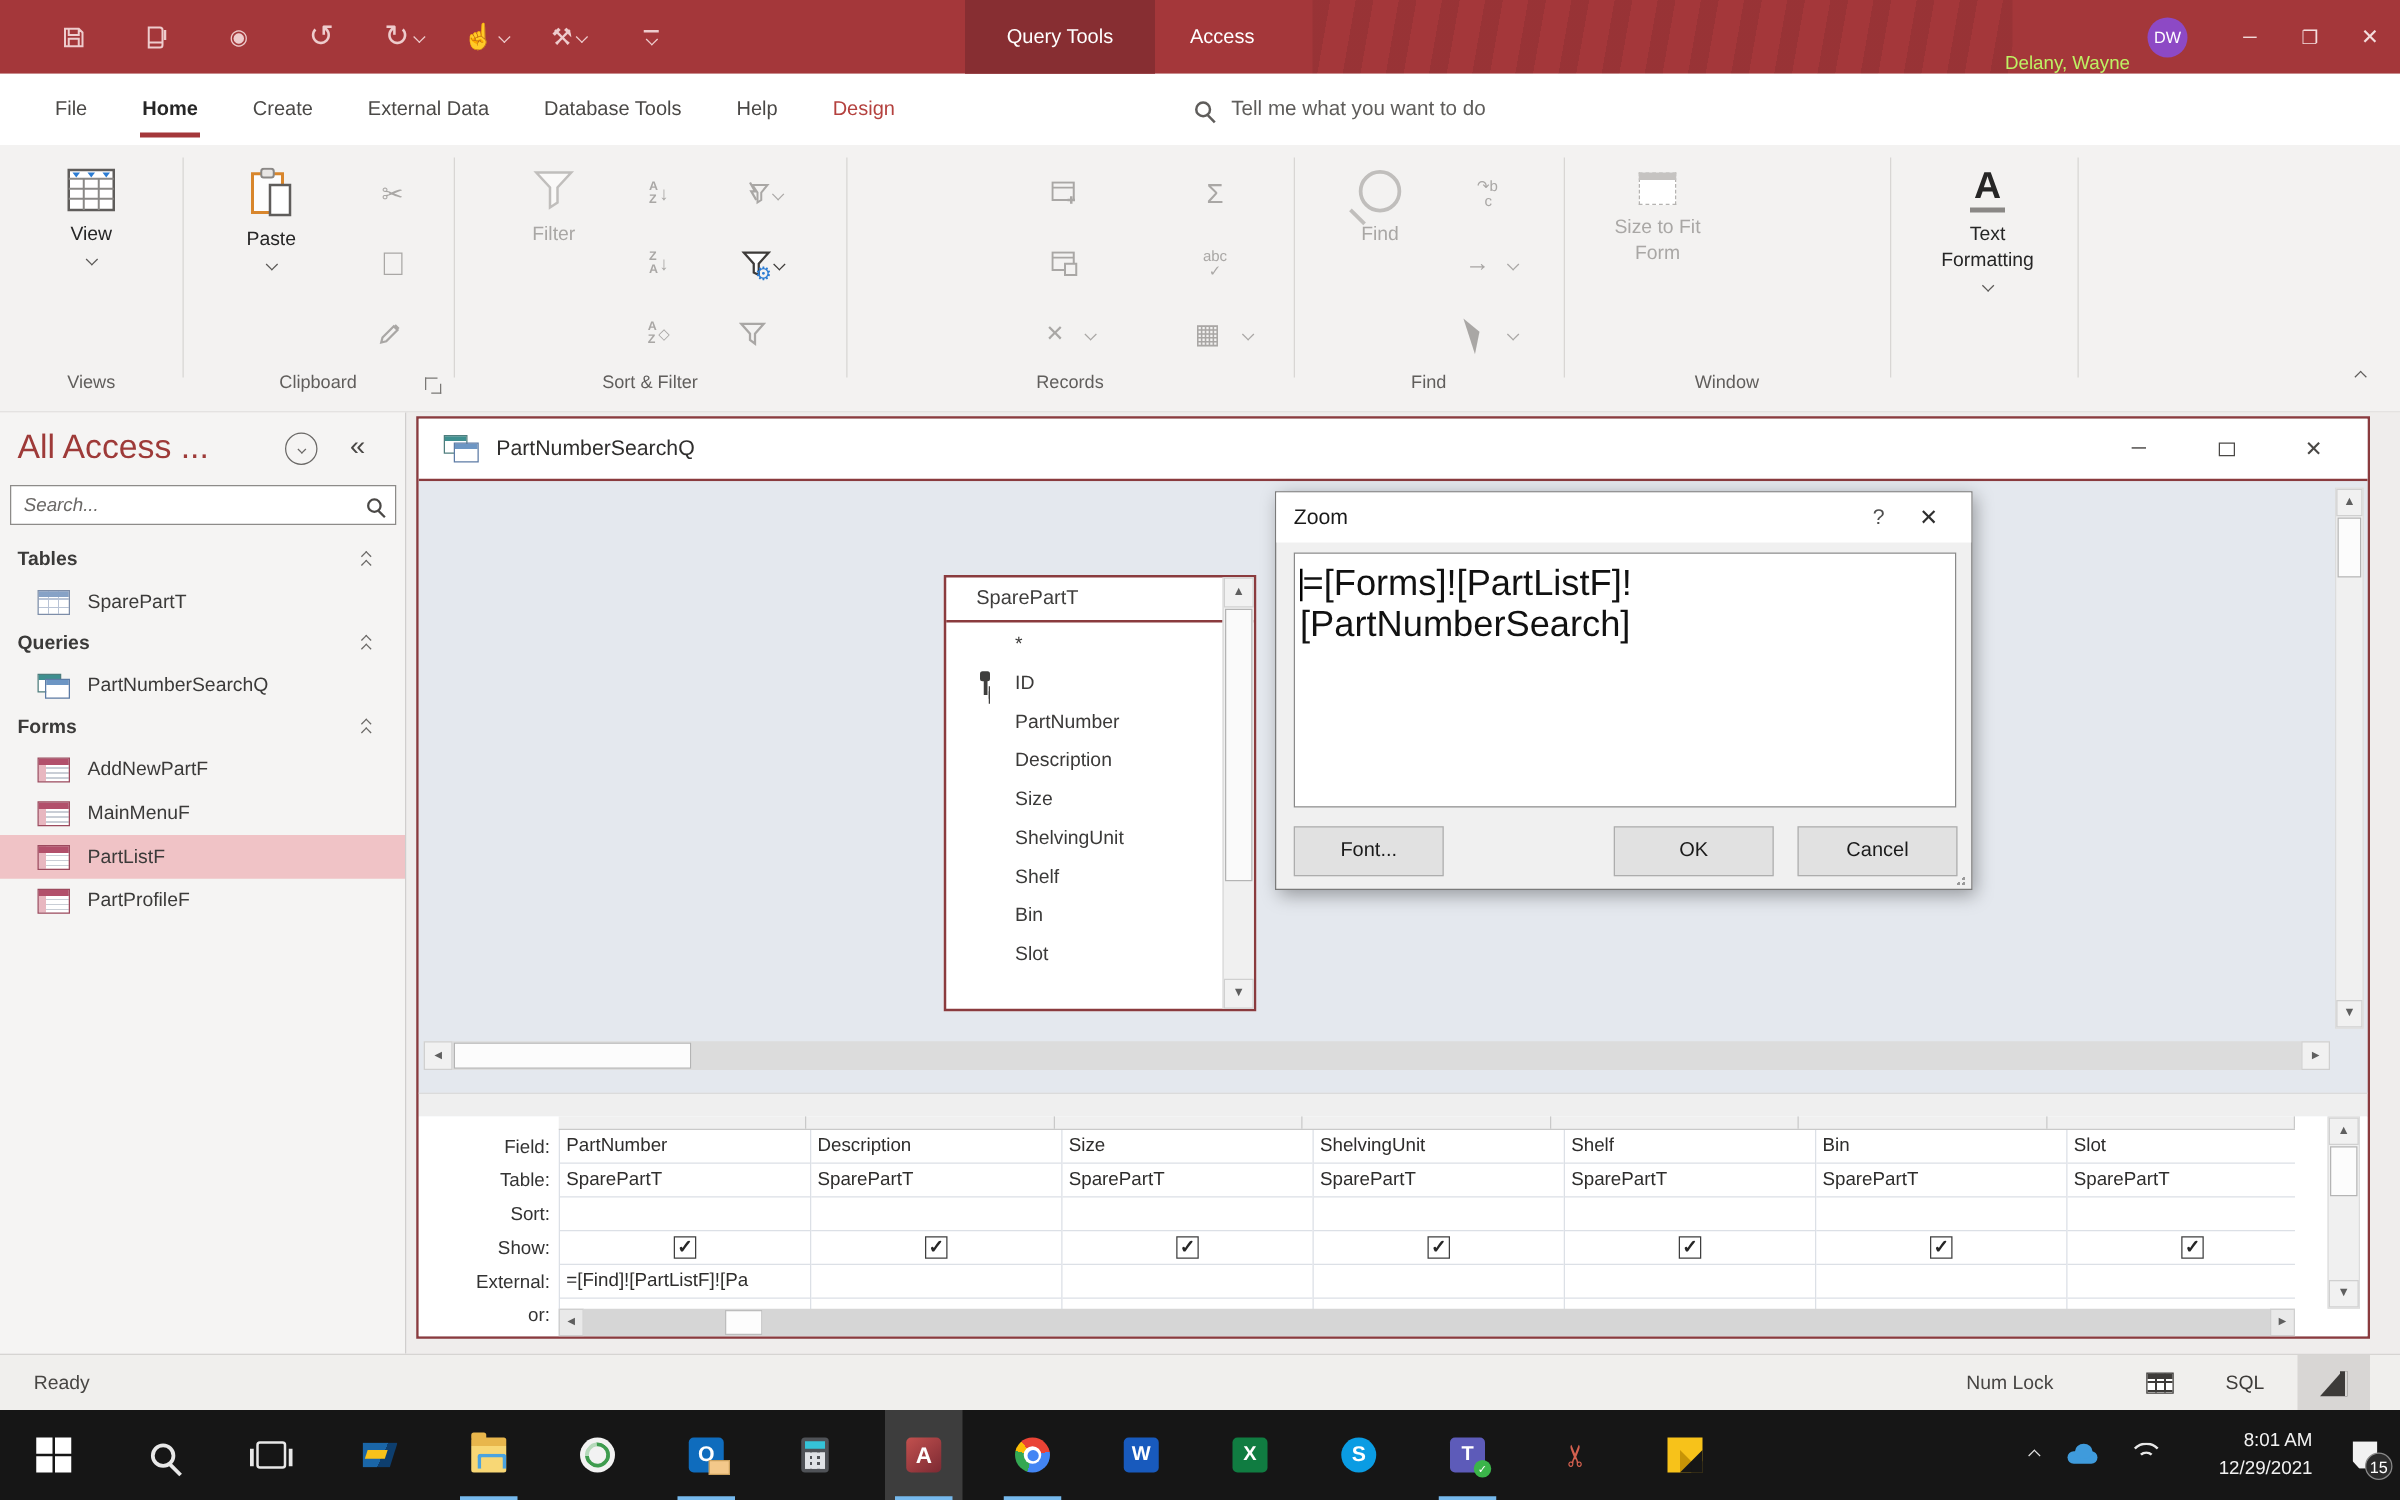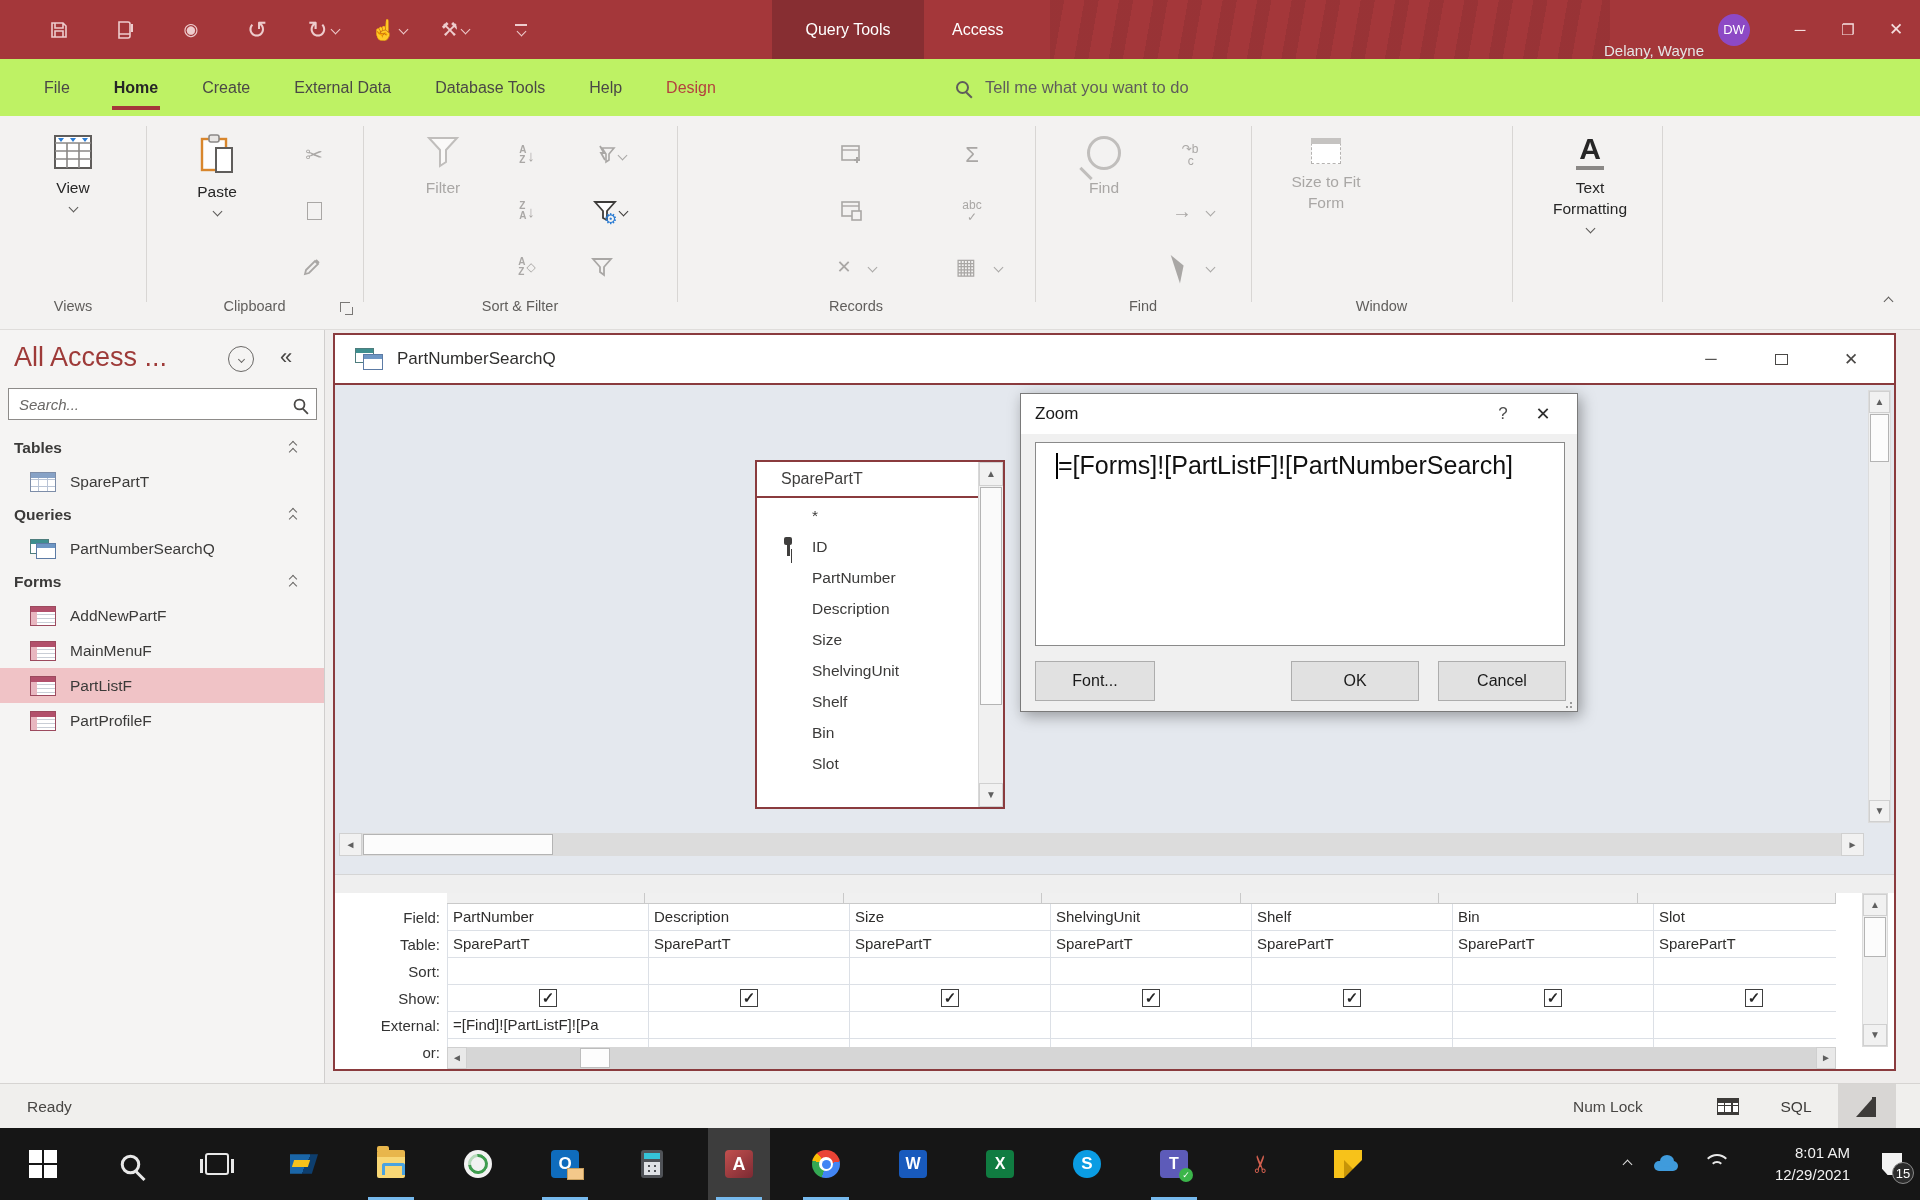--- a/index.html
+++ b/index.html
@@ -28,28 +28,28 @@
   .g-undo::before{content:"↺";font-size:24px;}
   .g-redo::before{content:"↻";font-size:24px;}
   .g-touch::before{content:"☝";font-size:20px;}
   .g-tools::before{content:"⚒";font-size:19px;}
   .g-custom{display:inline-flex;flex-direction:column;align-items:center;gap:2px;}
   .g-custom::before{content:"";width:12px;height:2px;background:#eecccd;}
   .tb-ctx{position:absolute;left:772px;top:0;height:59px;width:152px;background:#872e32;color:#fff;
     display:flex;align-items:center;justify-content:center;font-size:16px;z-index:2;}
   .tb-app{position:absolute;left:952px;top:0;height:59px;display:flex;align-items:center;color:#fff;font-size:16px;z-index:2;}
   .tb-right{position:absolute;right:0;top:0;height:59px;display:flex;align-items:center;z-index:2;}
-  .tb-user{color:#e5e5e5;font-size:15px;margin-right:14px;margin-top:41px;}
+  .tb-user{color:#bef264;font-size:15px;margin-right:14px;margin-top:41px;}
   .tb-avatar{width:32px;height:32px;border-radius:50%;background:#8d49c5;color:#fff;font-size:13px;
     display:flex;align-items:center;justify-content:center;margin-right:26px;}
   .wbtn{width:48px;height:59px;display:flex;align-items:center;justify-content:center;color:#f4dddd;font-size:15px;}
   .wbtn.g-min::before{content:"─";} .wbtn.g-rest::before{content:"❐";} .wbtn.g-close::before{content:"✕";font-size:17px;}
 
   
-  .ribtabs{position:absolute;left:0;top:59px;width:1920px;height:57px;background:#bef264;display:flex;align-items:stretch;padding-left:22px;}
+  .ribtabs{position:absolute;left:0;top:59px;width:1920px;height:57px;background:#ffffff;display:flex;align-items:stretch;padding-left:22px;}
   .rtab{padding:0 22px;display:flex;align-items:center;font-size:16px;color:#4a4846;position:relative;}
   .rtab.active{color:#262626;font-weight:bold;}
   .rtab.active::after{content:"";position:absolute;left:20px;right:20px;bottom:6px;height:4px;background:#a4373a;}
   .rtab.ctx{color:#b4413e;}
   .tellme{position:absolute;left:956px;top:0;height:57px;display:flex;align-items:center;gap:16px;color:#5f5d5b;font-size:16.5px;}
   .tellme .mag{color:#5f5d5b;}
 
   
   .ribbon{position:absolute;left:0;top:116px;width:1920px;height:214px;background:#f3f2f1;border-bottom:1px solid #dfdddb;}
   .rdiv{position:absolute;top:10px;height:176px;width:1px;background:#d8d6d4;}
@@ -167,21 +167,21 @@
   
   .zoomdlg{position:absolute;left:1020px;top:393px;width:558px;height:319px;background:#f0f0f0;border:1px solid #7a7a7a;
     box-shadow:3px 4px 14px rgba(0,0,0,.35);}
   .zd-title{height:40px;background:#fff;display:flex;align-items:center;padding:0 14px;}
   .zd-title-text{font-size:17px;color:#1a1a1a;flex:1;}
   .zd-help{width:40px;text-align:center;color:#4f4f4f;font-size:17px;}
   .zd-help::before{content:"?";}
   .zd-close{width:40px;text-align:center;color:#2f2f2f;font-size:18px;}
   .zd-close::before{content:"✕";}
   .zd-text{position:absolute;left:14px;top:48px;width:530px;height:204px;background:#fff;border:1px solid #8a8a8a;
-    padding:8px 20px;font-size:25px;color:#111;}
+    padding:8px 4px;font-size:29px;color:#111;}
   .zd-caret{display:inline-block;width:2px;height:26px;background:#000;vertical-align:-5px;}
   .zd-btn{position:absolute;top:267px;height:40px;background:#e1e1e1;border:1px solid #adadad;font-size:16px;color:#1a1a1a;
     display:flex;align-items:center;justify-content:center;}
   .zd-font{left:14px;width:120px;}
   .zd-ok{left:270px;width:128px;}
   .zd-cancel{left:417px;width:128px;}
   .zd-grip{position:absolute;right:2px;bottom:2px;width:10px;height:10px;
     background:radial-gradient(circle at 2px 8px,#9a9a9a 1.2px,rgba(0,0,0,0) 1.4px),
                radial-gradient(circle at 6px 8px,#9a9a9a 1.2px,rgba(0,0,0,0) 1.4px),
                radial-gradient(circle at 6px 4px,#9a9a9a 1.2px,rgba(0,0,0,0) 1.4px);}

